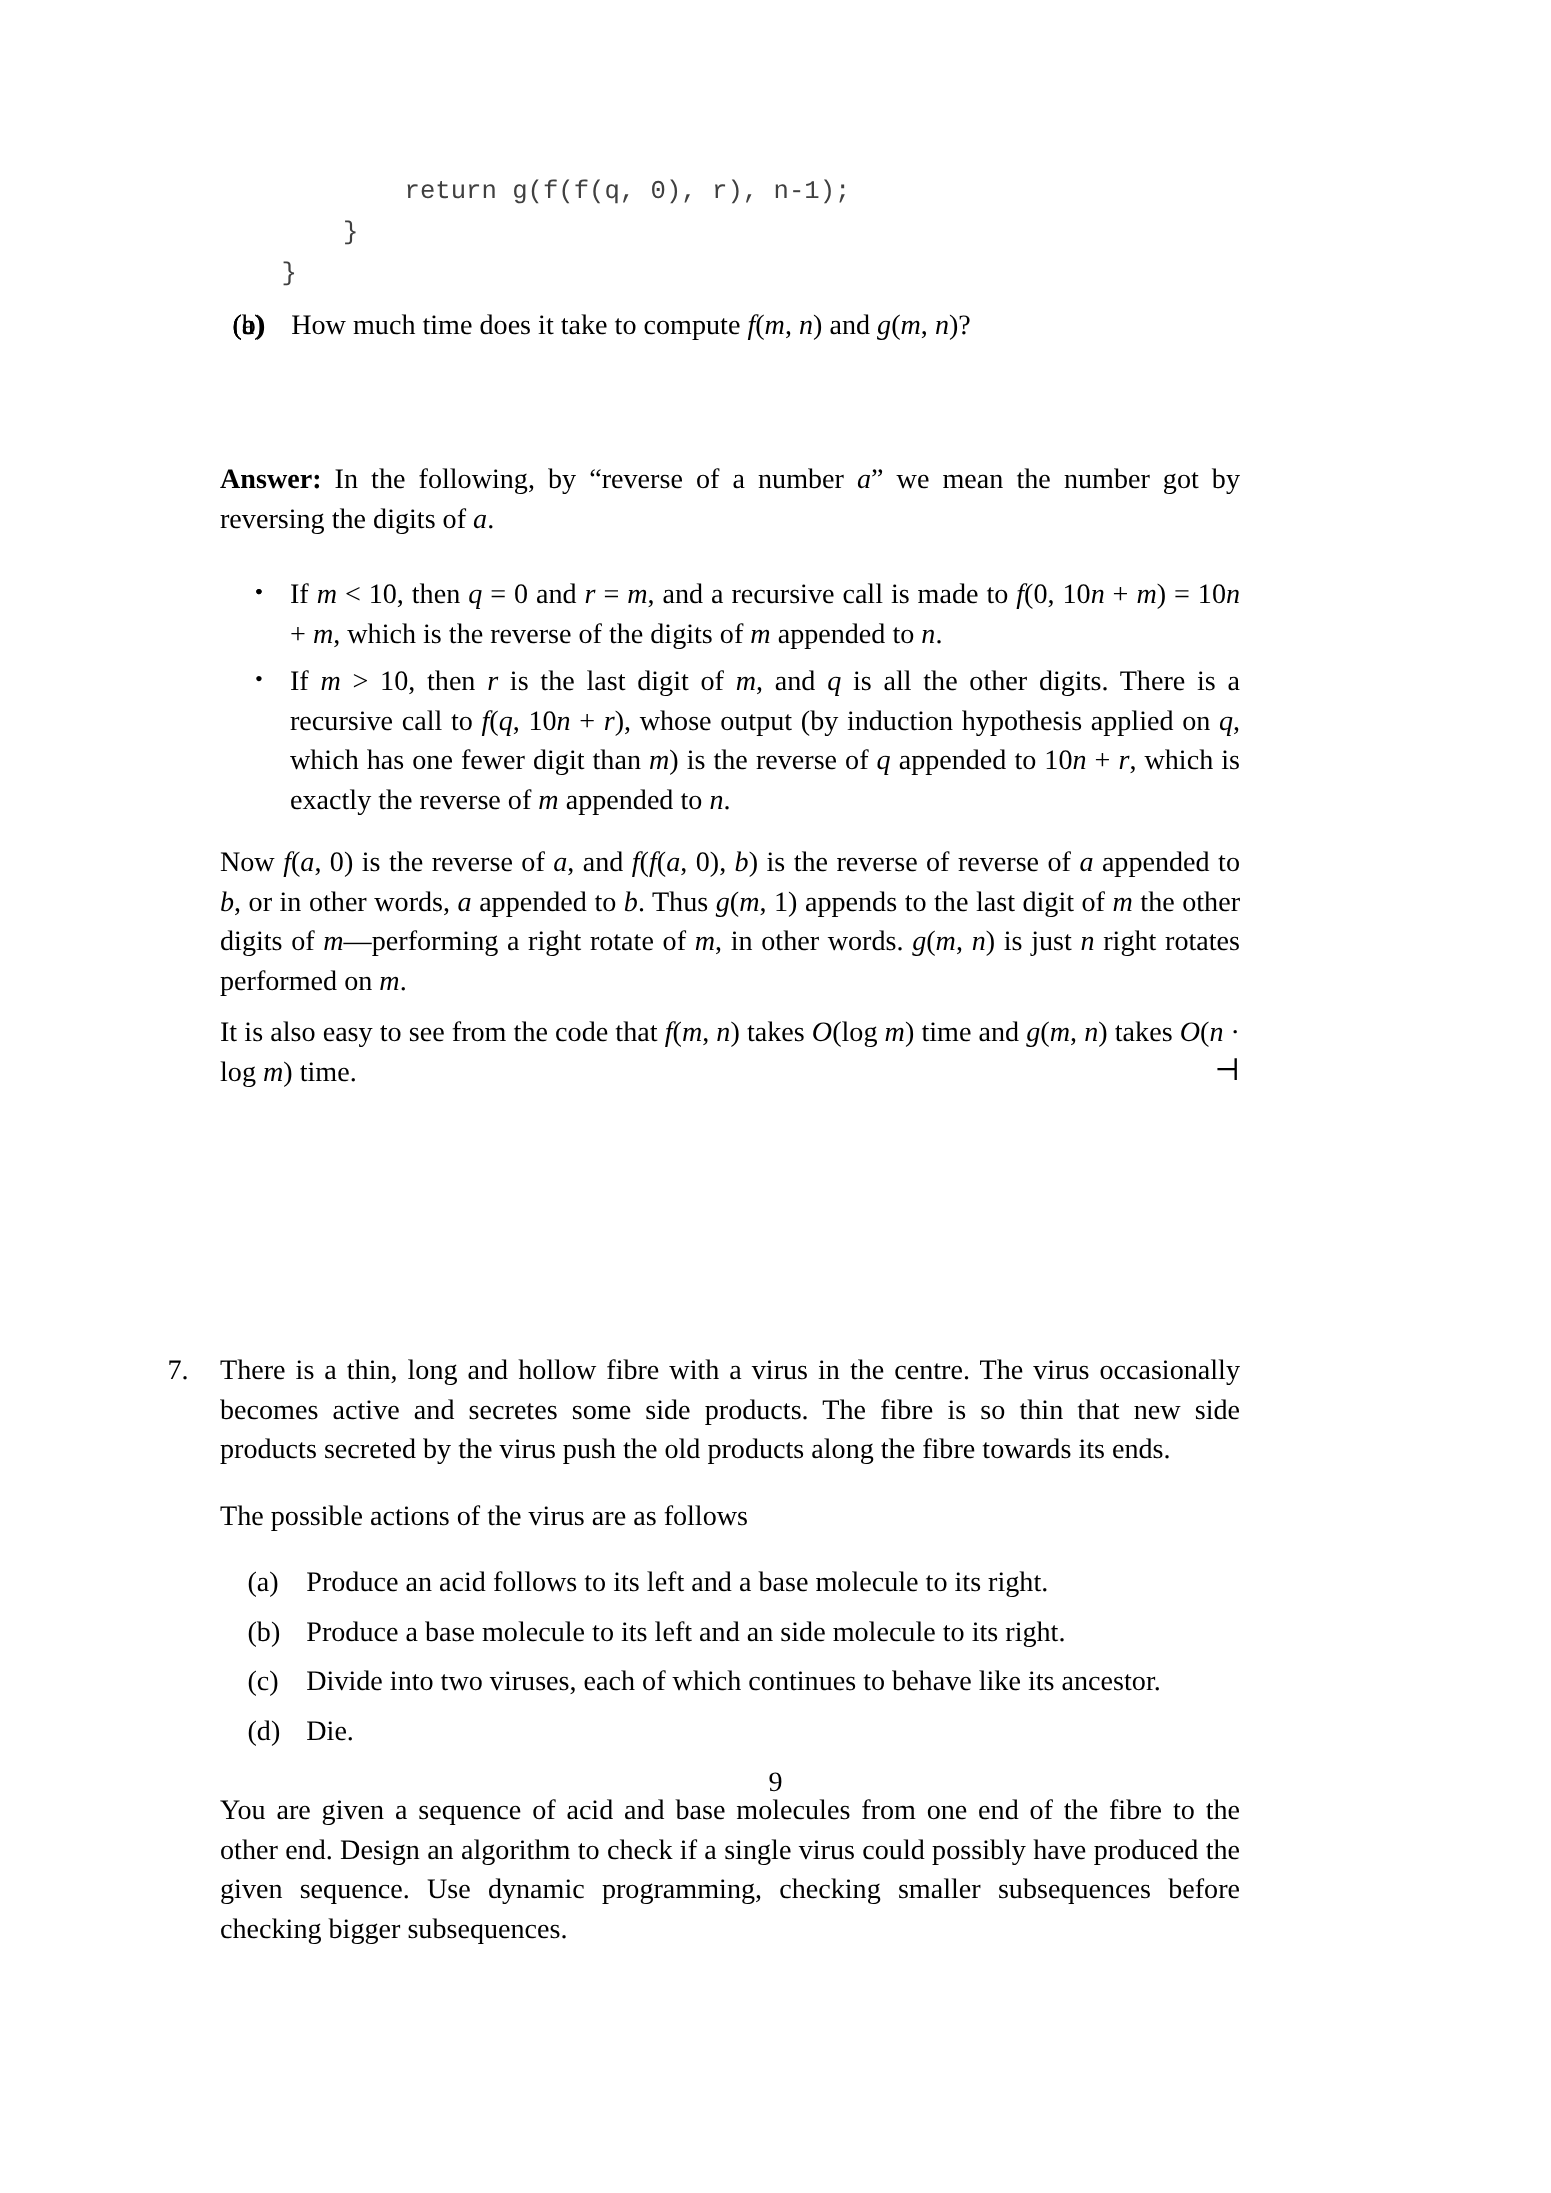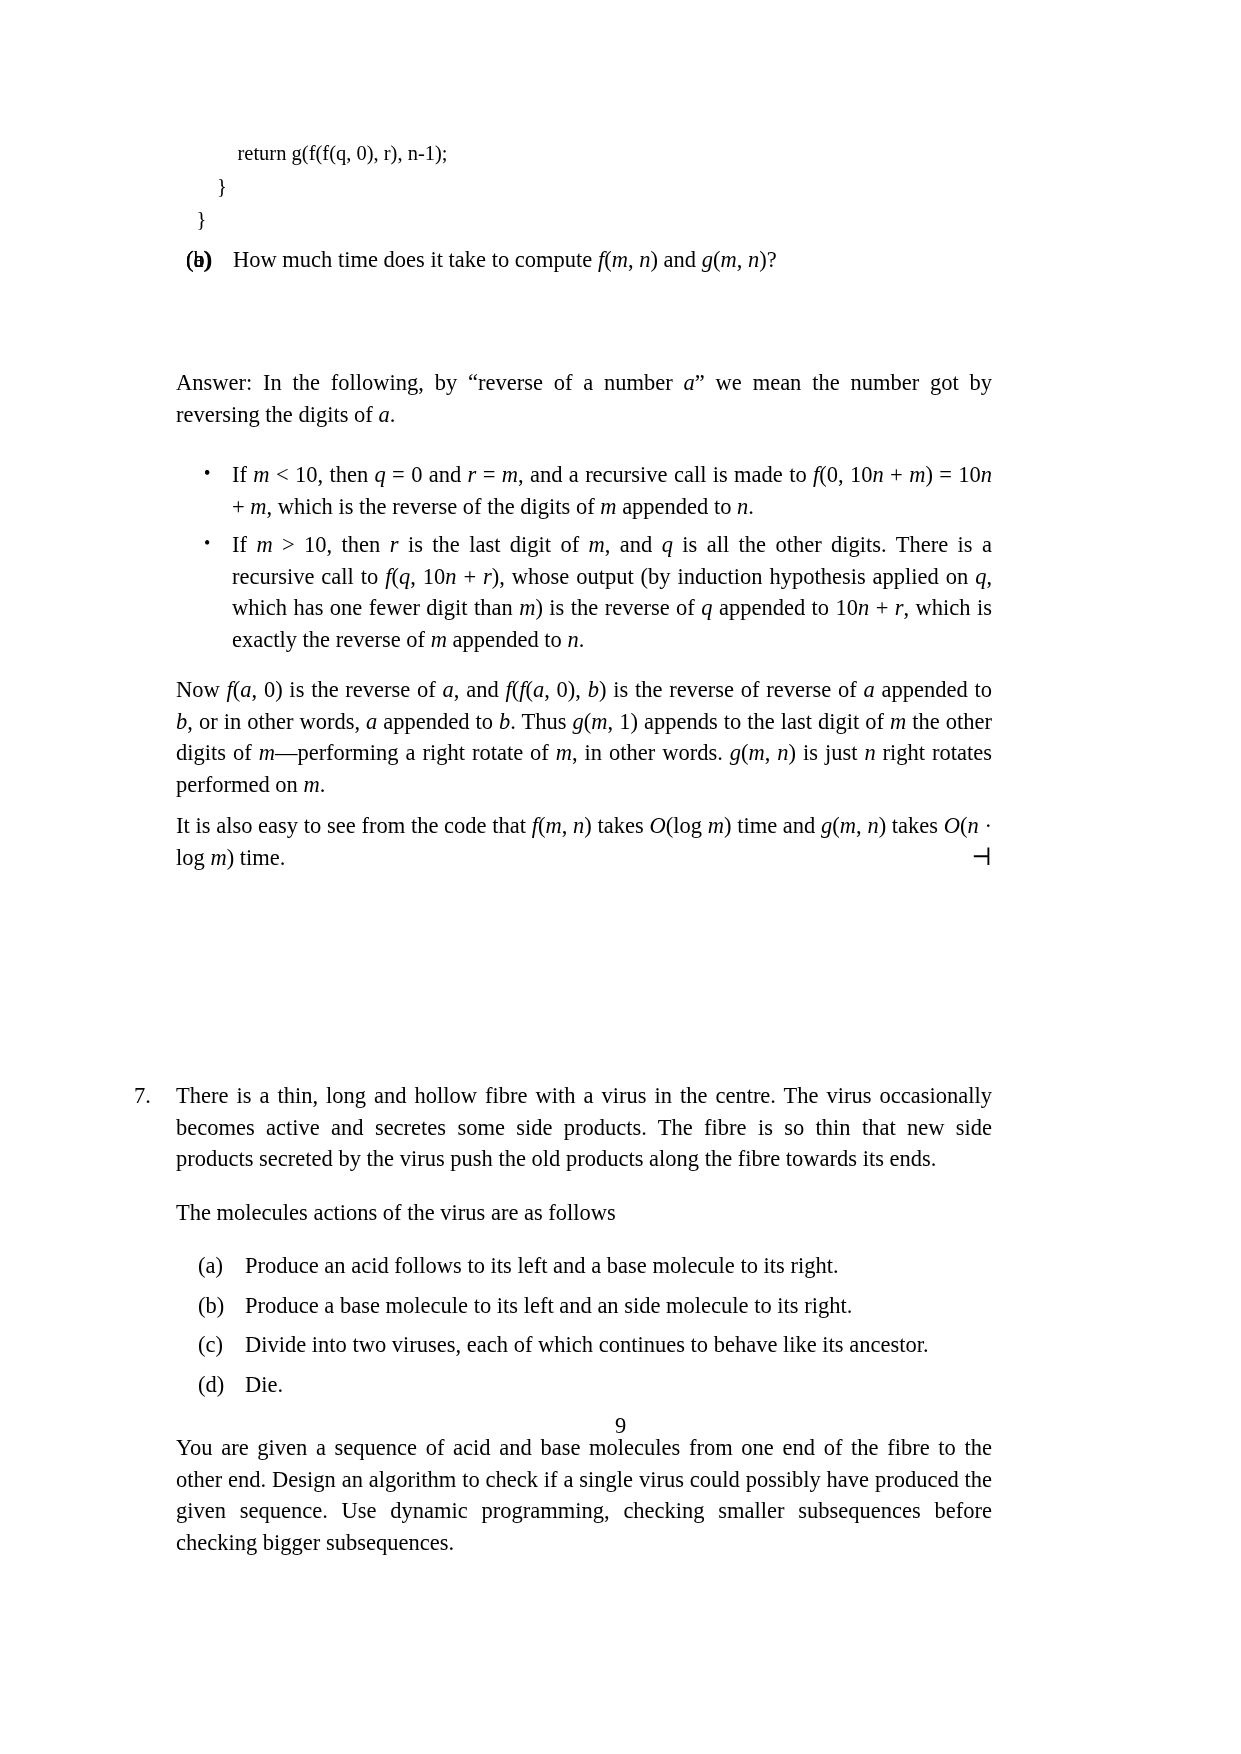--- a/index.html
+++ b/index.html
@@ -24,25 +24,25 @@
     padding: 0;
   }
   
   .col {
     position: absolute;
     left: 176px;
     width: 816px;
     top: 0;
   }
   .code {
-    font-family: Liberation Serif, serif;
+    font-family: Liberation Mono, monospace;
     font-size: 20.5px;
     line-height: 33px;
     white-space: pre;
-    color: #000000;
+    color: #404040;
   }
   .math {
     font-family: "Liberation Serif", "DejaVu Serif", serif;
     font-style: italic;
   }
   p {
     margin: 0;
     font-size: 22.5px;
     line-height: 31.5px;
     text-align: justify;
@@ -87,21 +87,21 @@
     text-align: justify;
   }
   .bullets > li > .dot {
     position: absolute;
     left: 6px;
     top: -1px;
     font-size: 18px;
     line-height: 31.5px;
   }
   .answer-lead {
-    font-weight: normal;
+    font-weight: bold;
   }
   .qed {
     float: right;
     font-size: 24px;
     line-height: 31.5px;
   }
   .qnum {
     position: absolute;
     left: -42px;
     top: 0;
@@ -191,21 +191,21 @@
     <p class="para">
       It is also easy to see from the code that <span class="math">f</span>(<span class="math">m</span>, <span class="math">n</span>) takes <span class="math">O</span>(log <span class="math">m</span>) time and <span class="math">g</span>(<span class="math">m</span>, <span class="math">n</span>) takes
       <span class="math">O</span>(<span class="math">n</span> · log <span class="math">m</span>) time.<span class="qed">⊣</span>
     </p>
   </div>
 
   <div class="col q-block" style="top:1080px; left:176px; width:816px;">
     <span class="qnum">7.</span>
     <p class="para">There is a thin, long and hollow fibre with a virus in the centre. The virus occasionally becomes active and secretes some side products. The fibre is so thin that new side products secreted by the virus push the old products along the fibre towards its ends.</p>
     <div class="spacer-sm"></div>
-    <p class="para">The molecules actions of the virus are as follows</p>
+    <p class="para">The possible actions of the virus are as follows</p>
     <div class="spacer-sm"></div>
 
     <ul class="enum sublist">
       <li>
         <span class="lbl">(a)</span>
         <span>Produce an acid follows to its left and a base molecule to its right.</span>
       </li>
       <li>
         <span class="lbl">(b)</span>
         <span>Produce a base molecule to its left and an side molecule to its right.</span>

